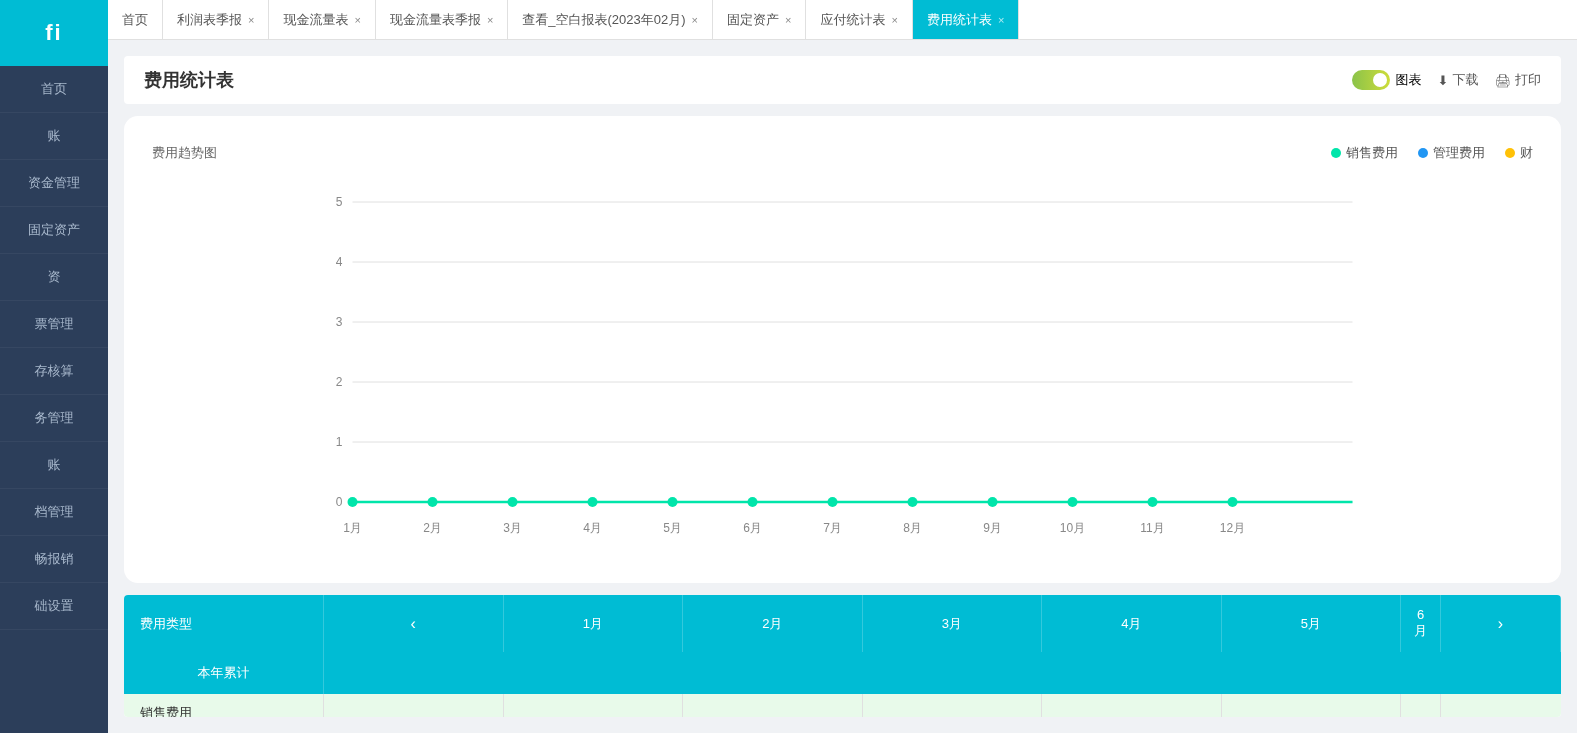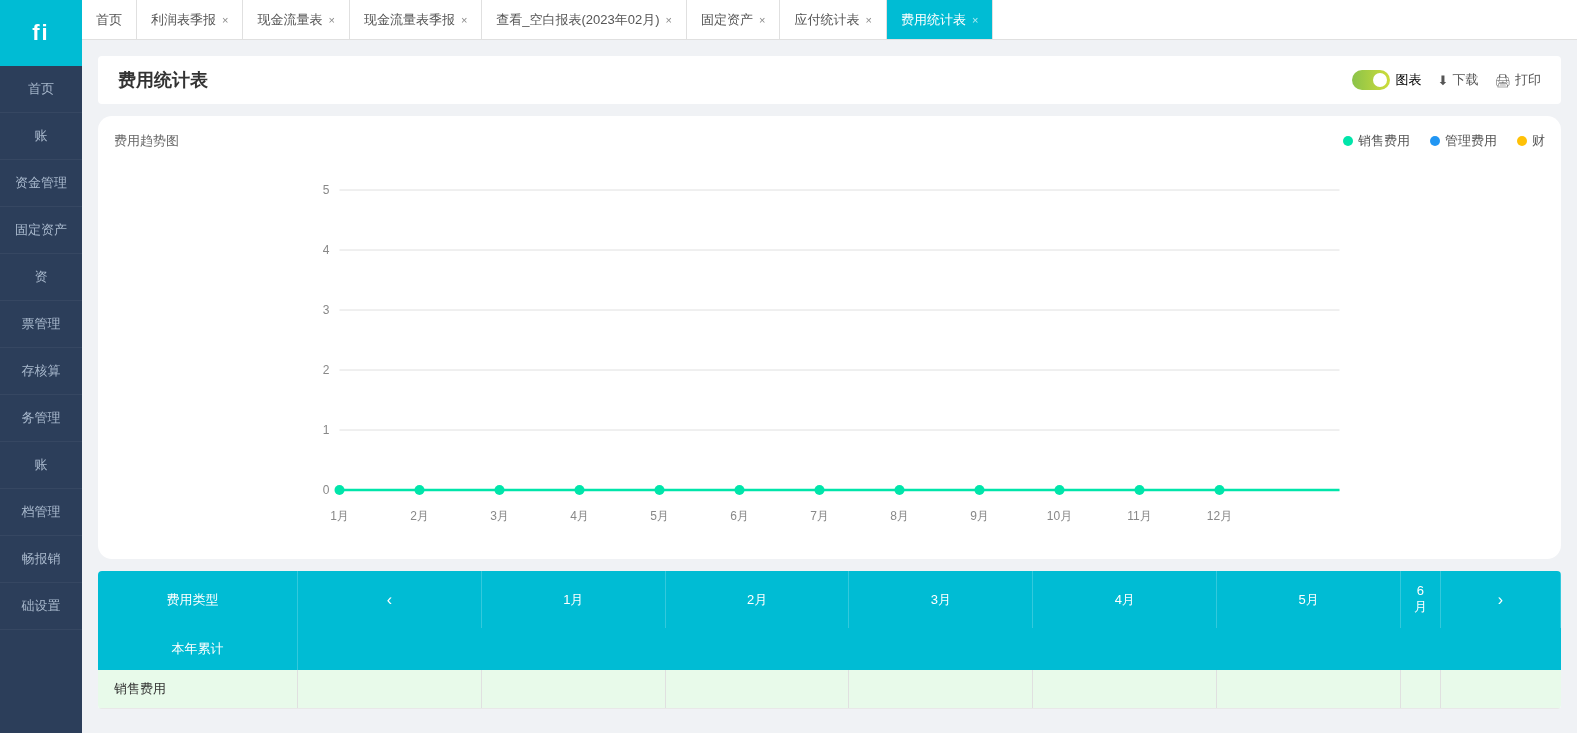--- a/index.html
+++ b/index.html
@@ -1,20 +1,20 @@
 <!DOCTYPE html>
 <html><head>
   <meta charset="utf-8">
   <style>
     * { margin: 0; padding: 0; box-sizing: border-box; }
     body { font-family: 'Microsoft YaHei', Arial, sans-serif; font-size: 13px; background: #f0f2f5; display: flex; height: 733px; overflow: hidden; }
 
     
     .sidebar {
-      width: 82px;
+      width: 108px;
       background: #2c3e5a;
       display: flex;
       flex-direction: column;
       flex-shrink: 0;
       height: 100%;
       overflow: hidden;
     }
     .sidebar-logo {
       background: #00bcd4;
       height: 66px;
@@ -137,21 +137,21 @@
       gap: 4px;
       color: #555;
       cursor: pointer;
       font-size: 13px;
     }
 
     
     .chart-card {
       background: white;
       border-radius: 14px;
-      padding: 16px;
+      padding: 28px;
     }
     .chart-header {
       display: flex;
       align-items: center;
       justify-content: space-between;
       margin-bottom: 10px;
     }
     .chart-title {
       font-size: 13px;
       color: #666;
@@ -196,22 +196,22 @@
     .table-header-cell {
       padding: 12px 10px;
       text-align: center;
       border-right: 1px solid rgba(255,255,255,0.2);
       display: flex;
       align-items: center;
       justify-content: center;
       gap: 4px;
     }
     .table-header-cell:first-child {
-      justify-content: center;
-      padding-left: 0;
+      justify-content: flex-start;
+      padding-left: 16px;
     }
     .table-body-row {
       display: grid;
       grid-template-columns: 200px 1fr 1fr 1fr 1fr 1fr 1fr 40px 120px;
       border-bottom: 1px solid #e8e8e8;
       background: #f0fff4;
     }
     .table-body-row:nth-child(even) { background: #e8faea; }
     .table-body-cell {
       padding: 10px 10px;

